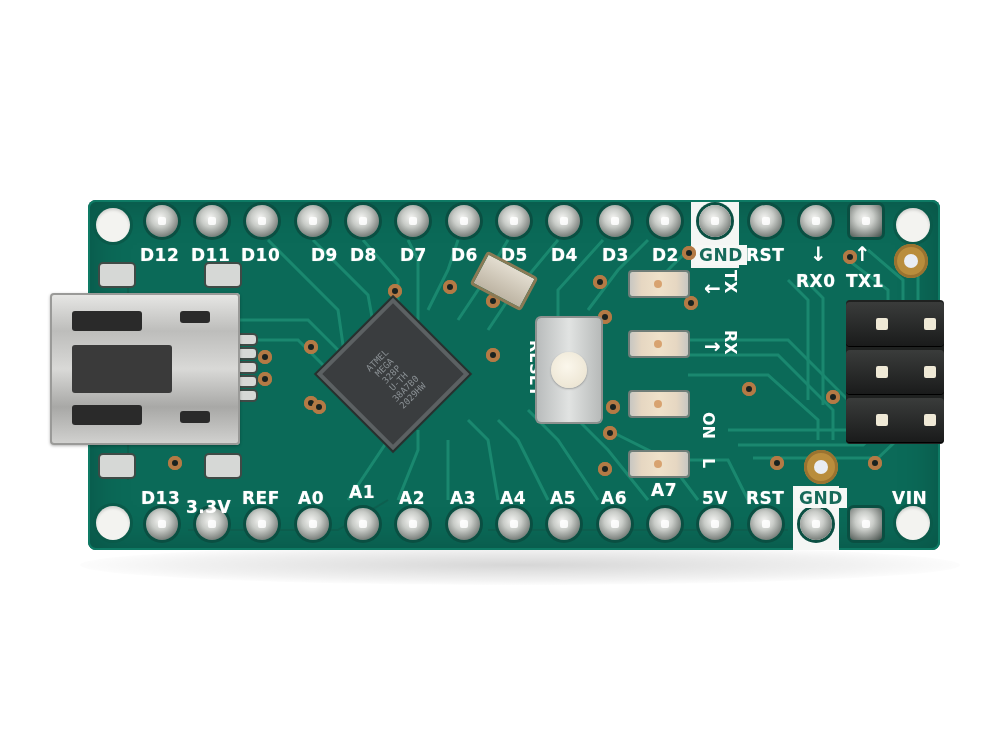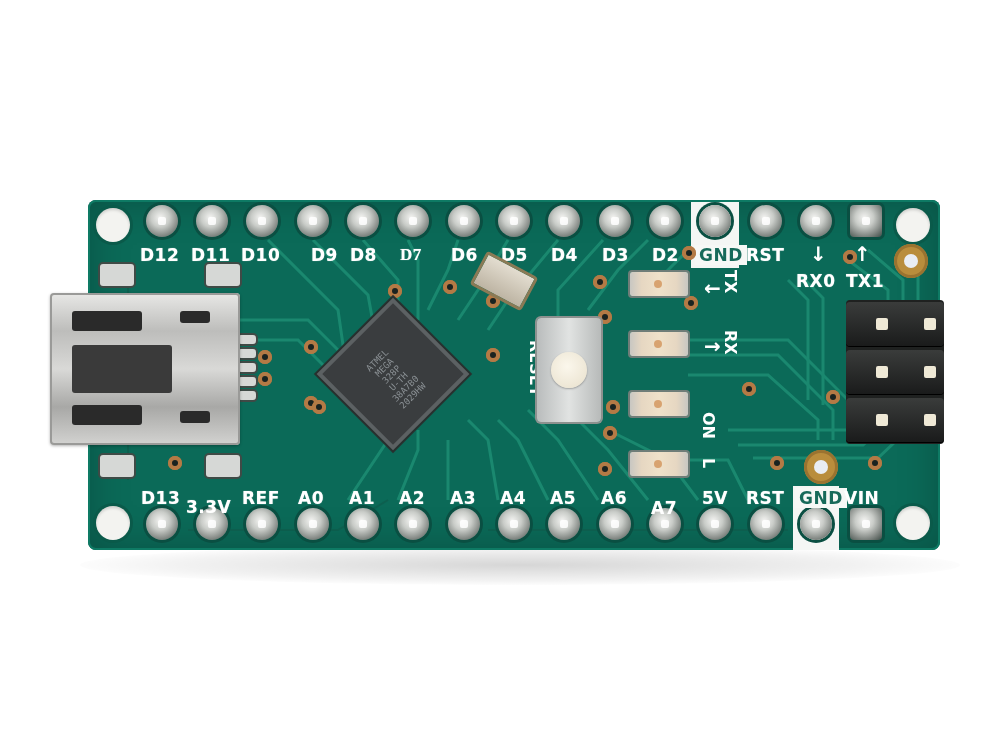--- a/index.html
+++ b/index.html
@@ -109,21 +109,21 @@
     <div class="pin" style="left:611px;top:5px;"></div>
     <div class="pin" style="left:662px;top:5px;"></div>
     <div class="pin" style="left:712px;top:5px;"></div>
     <div class="pin square" style="left:762px;top:5px;"></div>
 
     <span class="lbl" style="left:52px;top:46px;">D12</span>
     <span class="lbl" style="left:103px;top:46px;">D11</span>
     <span class="lbl" style="left:153px;top:46px;">D10</span>
     <span class="lbl" style="left:223px;top:46px;">D9</span>
     <span class="lbl" style="left:262px;top:46px;">D8</span>
-    <span class="lbl" style="left:312px;top:46px;font-family:Liberation Serif, serif;">D7</span>
+    <span class="lbl" style="left:312px;top:46px;">D7</span>
     <span class="lbl" style="left:363px;top:46px;">D6</span>
     <span class="lbl" style="left:413px;top:46px;">D5</span>
     <span class="lbl" style="left:463px;top:46px;">D4</span>
     <span class="lbl" style="left:514px;top:46px;">D3</span>
     <span class="lbl" style="left:564px;top:46px;">D2</span>
     <span class="lbl gnd" style="left:607px;top:45px;">GND</span>
     <span class="lbl" style="left:658px;top:46px;">RST</span>
     <span class="arrow" style="left:722px;top:44px;">↓</span>
     <span class="arrow" style="left:766px;top:44px;">↑</span>
     <span class="lbl" style="left:708px;top:72px;">RX0</span>
@@ -145,31 +145,31 @@
     <div class="pin" style="left:561px;top:308px;"></div>
     <div class="pin" style="left:611px;top:308px;"></div>
     <div class="pin" style="left:662px;top:308px;"></div>
     <div class="pin" style="left:712px;top:308px;"></div>
     <div class="pin square" style="left:762px;top:308px;"></div>
 
     <span class="lbl" style="left:53px;top:289px;">D13</span>
     <span class="lbl" style="left:98px;top:298px;">3.3V</span>
     <span class="lbl" style="left:154px;top:289px;">REF</span>
     <span class="lbl" style="left:210px;top:289px;">A0</span>
-    <span class="lbl" style="left:261px;top:289px;">A1</span>
+    <span class="lbl" style="left:261px;top:283px;">A1</span>
     <span class="lbl" style="left:311px;top:289px;">A2</span>
     <span class="lbl" style="left:362px;top:289px;">A3</span>
     <span class="lbl" style="left:412px;top:289px;">A4</span>
     <span class="lbl" style="left:462px;top:289px;">A5</span>
     <span class="lbl" style="left:513px;top:289px;">A6</span>
-    <span class="lbl" style="left:563px;top:299px;">A7</span>
+    <span class="lbl" style="left:563px;top:281px;">A7</span>
     <span class="lbl" style="left:614px;top:289px;">5V</span>
     <span class="lbl" style="left:658px;top:289px;">RST</span>
     <span class="lbl gnd" style="left:707px;top:288px;">GND</span>
-    <span class="lbl" style="left:756px;top:289px;">VIN</span>
+    <span class="lbl" style="left:804px;top:289px;">VIN</span>
 
     <div class="smd" style="left:12px;top:64px;width:34px;height:22px;"></div>
     <div class="smd" style="left:118px;top:64px;width:34px;height:22px;"></div>
     <div class="smd" style="left:12px;top:255px;width:34px;height:22px;"></div>
     <div class="smd" style="left:118px;top:255px;width:34px;height:22px;"></div>
     <div class="smd" style="left:150px;top:135px;width:18px;height:9px;"></div>
     <div class="smd" style="left:150px;top:149px;width:18px;height:9px;"></div>
     <div class="smd" style="left:150px;top:163px;width:18px;height:9px;"></div>
     <div class="smd" style="left:150px;top:177px;width:18px;height:9px;"></div>
     <div class="smd" style="left:150px;top:191px;width:18px;height:9px;"></div>

